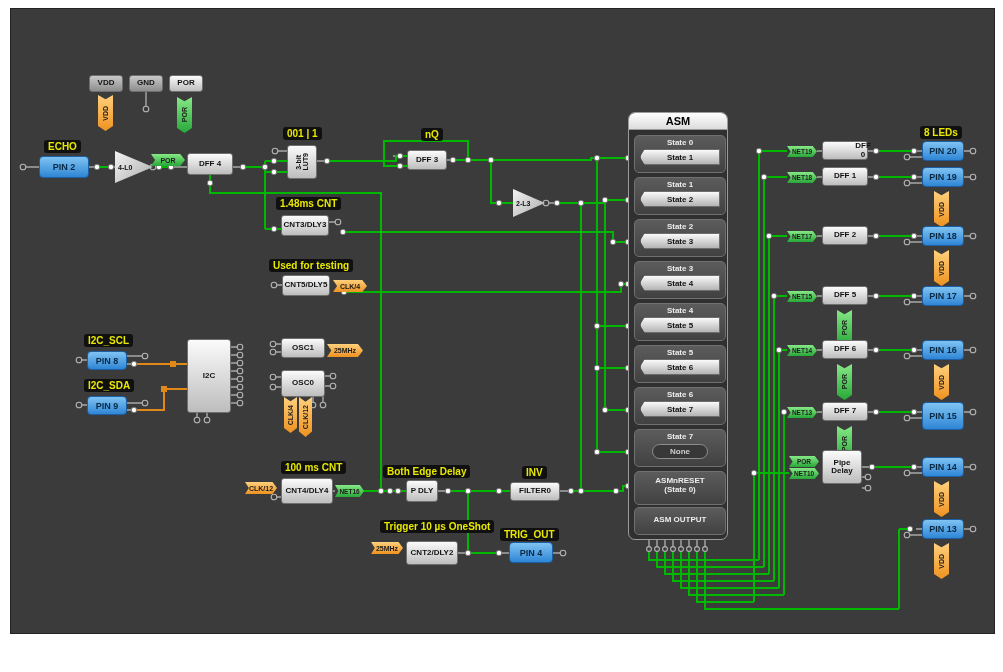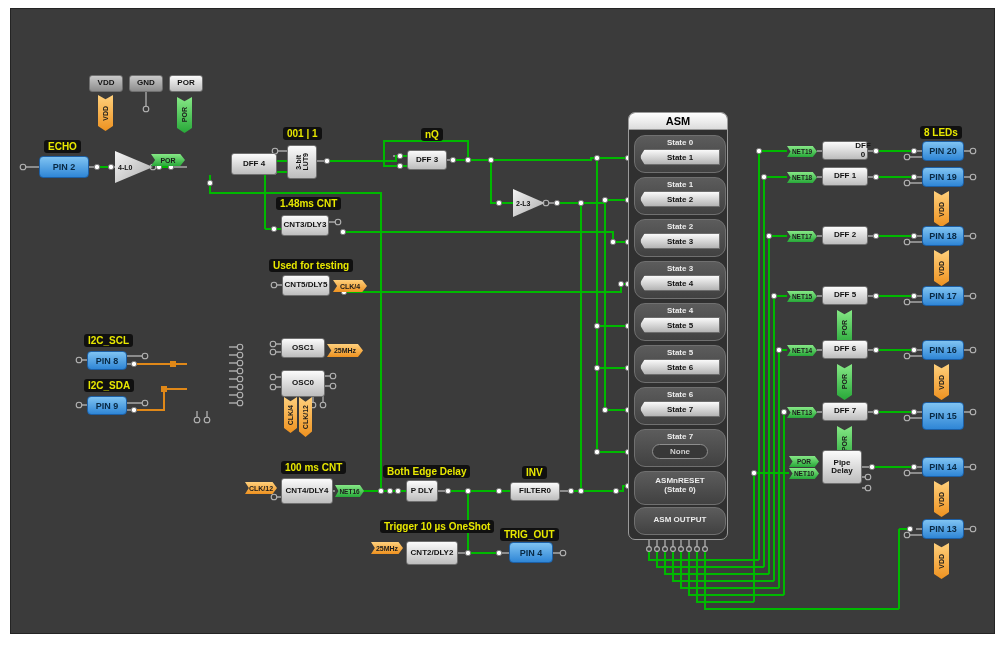--- a/index.html
+++ b/index.html
@@ -25,21 +25,21 @@
   .tri{clip-path:polygon(0 0,100% 50%,0 100%);background:linear-gradient(135deg,#f4f4f4,#ababab);
        display:flex;align-items:center;font-size:7px;font-weight:bold;color:#111;padding-left:3px;}
   .vtext{display:flex;flex-direction:row;align-items:center;justify-content:center;gap:0;}
   .vtext span{writing-mode:vertical-rl;transform:rotate(180deg);font-size:7px;font-weight:bold;color:#111;line-height:1;}
   .note{background:#0d0d0d;color:#d8d800;font-size:8.7px;font-weight:bold;line-height:11.6px;
         padding:6px 8px;border-radius:3px;white-space:pre-line;}
   .asm{background:#303030;border:1px solid #9a9a9a;border-radius:7px;}
   .asm-header{background:linear-gradient(180deg,#ffffff,#dcdcdc);border-bottom:1px solid #9a9a9a;border-radius:6px 6px 0 0;
               color:#000;font-size:11px;font-weight:bold;display:flex;align-items:center;justify-content:center;}
   .asm-sec{position:absolute;left:5px;width:90px;height:36px;background:linear-gradient(180deg,#5c5c5c,#414141);
-           border:1px solid #707070;border-radius:11px;}
+           border:1px solid #707070;border-radius:5px;}
   .asm-sec .slabel{color:#ededed;font-size:8px;font-weight:bold;text-align:center;margin-top:2px;}
   .asm-btn{margin:2px auto 0;width:78px;height:14px;background:linear-gradient(180deg,#fafafa,#b4b4b4);
            border:1px solid #6d6d6d;color:#111;font-size:8px;font-weight:bold;
            display:flex;align-items:center;justify-content:center;
            clip-path:polygon(0 50%,6% 0,100% 0,100% 100%,6% 100%);}
   .none-btn{margin:3px auto 0;width:54px;height:13px;background:#383838;border:1px solid #8d8d8d;border-radius:8px;
             color:#cfcfcf;font-size:8px;font-weight:bold;display:flex;align-items:center;justify-content:center;clip-path:none;}
   .caption{position:absolute;left:0;bottom:6px;width:100%;text-align:center;color:#000;
            font-size:17.5px;font-weight:bold;font-family:"Liberation Sans",sans-serif;}
 </style>
@@ -206,21 +206,21 @@
         <span>VDD</span>
       </div>
     <div class="abs vtag green" style="left:166px;top:88px;width:15px;height:36px;">
         <span>POR</span>
       </div>
 
     <div class="abs ylabel" style="left:33px;top:131px;text-align:center;">ECHO</div>
     <div class="abs pin" style="left:28px;top:147px;width:50px;height:22px;">PIN 2</div>
     <div class="abs tri" style="left:104px;top:142px;width:38px;height:32px;">4-L0</div>
     <div class="abs htag green" style="left:140px;top:145px;width:34px;height:12px;">POR</div>
-    <div class="abs block" style="left:176px;top:144px;width:46px;height:22px;margin-left:44px;">DFF 4</div>
+    <div class="abs block" style="left:176px;top:144px;width:46px;height:22px;">DFF 4</div>
 
     <div class="abs ylabel" style="left:272px;top:118px;">001 | 1</div>
     <div class="abs block vtext" style="left:276px;top:136px;width:30px;height:34px;">
       <span>3-bit</span>
         <span>LUT9</span>
     </div>
 
     <div class="abs ylabel" style="left:410px;top:119px;">nQ</div>
     <div class="abs block" style="left:396px;top:141px;width:40px;height:20px;">DFF 3</div>
 
@@ -230,20 +230,21 @@
     <div class="abs block" style="left:270px;top:206px;width:48px;height:21px;">CNT3/DLY3</div>
 
     <div class="abs ylabel" style="left:258px;top:250px;">Used for testing</div>
     <div class="abs block" style="left:271px;top:266px;width:48px;height:21px;">CNT5/DLY5</div>
     <div class="abs htag orange" style="left:322px;top:271px;width:34px;height:12px;">CLK/4</div>
 
     <div class="abs ylabel" style="left:73px;top:325px;">I2C_SCL</div>
     <div class="abs pin" style="left:76px;top:342px;width:40px;height:19px;">PIN 8</div>
     <div class="abs ylabel" style="left:73px;top:370px;">I2C_SDA</div>
     <div class="abs pin" style="left:76px;top:387px;width:40px;height:19px;">PIN 9</div>
+    <div class="abs block" style="left:176px;top:330px;width:44px;height:74px;">I2C</div>
 
     <div class="abs block" style="left:270px;top:329px;width:44px;height:20px;">OSC1</div>
     <div class="abs htag orange" style="left:316px;top:335px;width:36px;height:13px;">25MHz</div>
     <div class="abs block" style="left:270px;top:361px;width:44px;height:27px;">OSC0</div>
     <div class="abs vtag orange" style="left:273px;top:388px;width:13px;height:36px;">
         <span>CLK/4</span>
       </div>
     <div class="abs vtag orange" style="left:288px;top:388px;width:13px;height:40px;">
         <span>CLK/12</span>
       </div>

